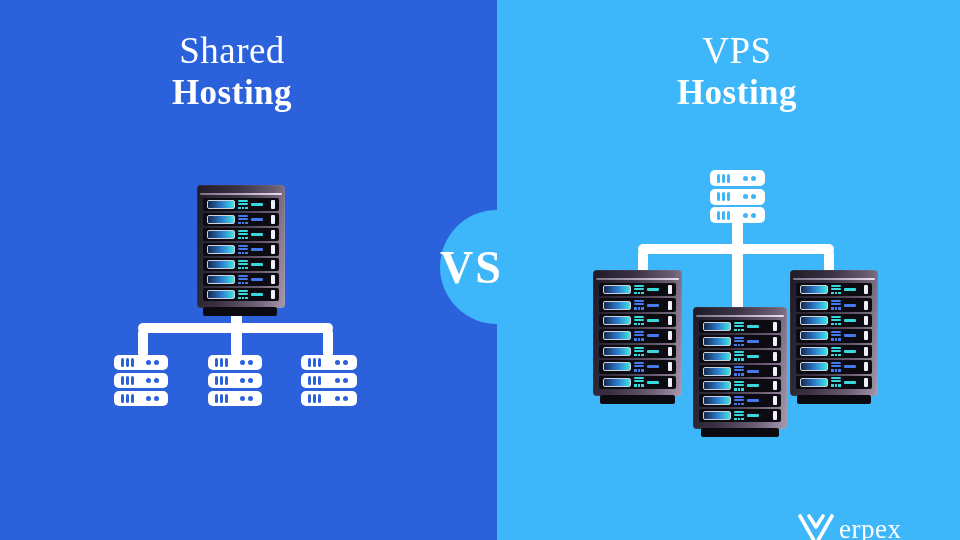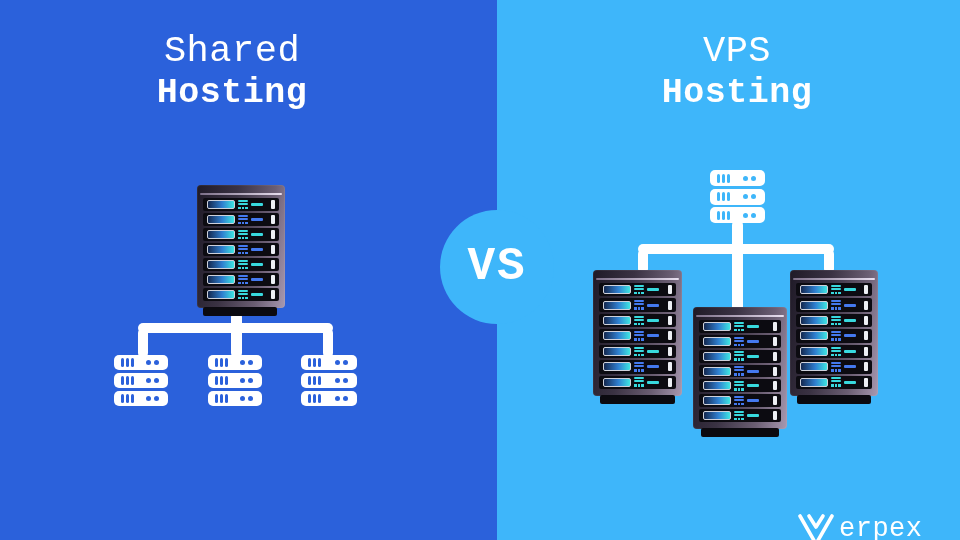--- a/index.html
+++ b/index.html
@@ -1,37 +1,37 @@
 <!DOCTYPE html>
 <html style="--left-bg: #2B61DB; --right-bg: #3EB6FA; --accent-cyan: #38D9DE; --accent-blue: #4479EF; --rack-dark: #0C0B11; --white: #FFFFFF;"><head>
 <meta charset="utf-8">
 <style>
   html,body{margin:0;padding:0;}
   .canvas{
     position:relative; width:960px; height:540px; overflow:hidden;
-    font-family:Liberation Mono, monospace;
+    font-family:Liberation Serif, serif;
     -webkit-font-smoothing:antialiased;
   }
   
   .panel{position:absolute; top:0; height:540px;}
   .panel-left{left:0; width:497px; background:var(--left-bg,#2B61DB);}
   .panel-right{left:497px; width:463px; background:var(--right-bg,#3EB6FA);}
 
   
   .title{position:absolute; z-index:3; text-align:center; color:#fff;}
   .title .t1{display:block; font-size:37px; font-weight:400; line-height:40px; letter-spacing:.5px;}
   .title .t2{display:block; font-size:35px; font-weight:700; line-height:38px; margin-top:3px; letter-spacing:.5px;}
   .title-left{left:2px; top:31px; width:460px;}
   .title-right{left:507px; top:31px; width:460px;}
 
   
   .vs-badge{
     position:absolute; z-index:4; left:440px; top:210px; width:114px; height:114px;
     border-radius:50%; background:var(--right-bg,#3EB6FA);
-    display:flex; align-items:center; justify-content:center;
+    display:flex; align-items:center; justify-content:flex-start;
   }
   .vs-badge span{color:#fff; font-size:46px; font-weight:700; letter-spacing:2px;}
 
   
   .cline{position:absolute; z-index:1; background:#fff; border-radius:5px;}
 
   
   .rack{
     position:absolute; z-index:2; border-radius:4px;
     background:linear-gradient(100deg,#1f1a27 0%,#3a3243 38%,#6b5e73 72%,#a899b1 100%);

